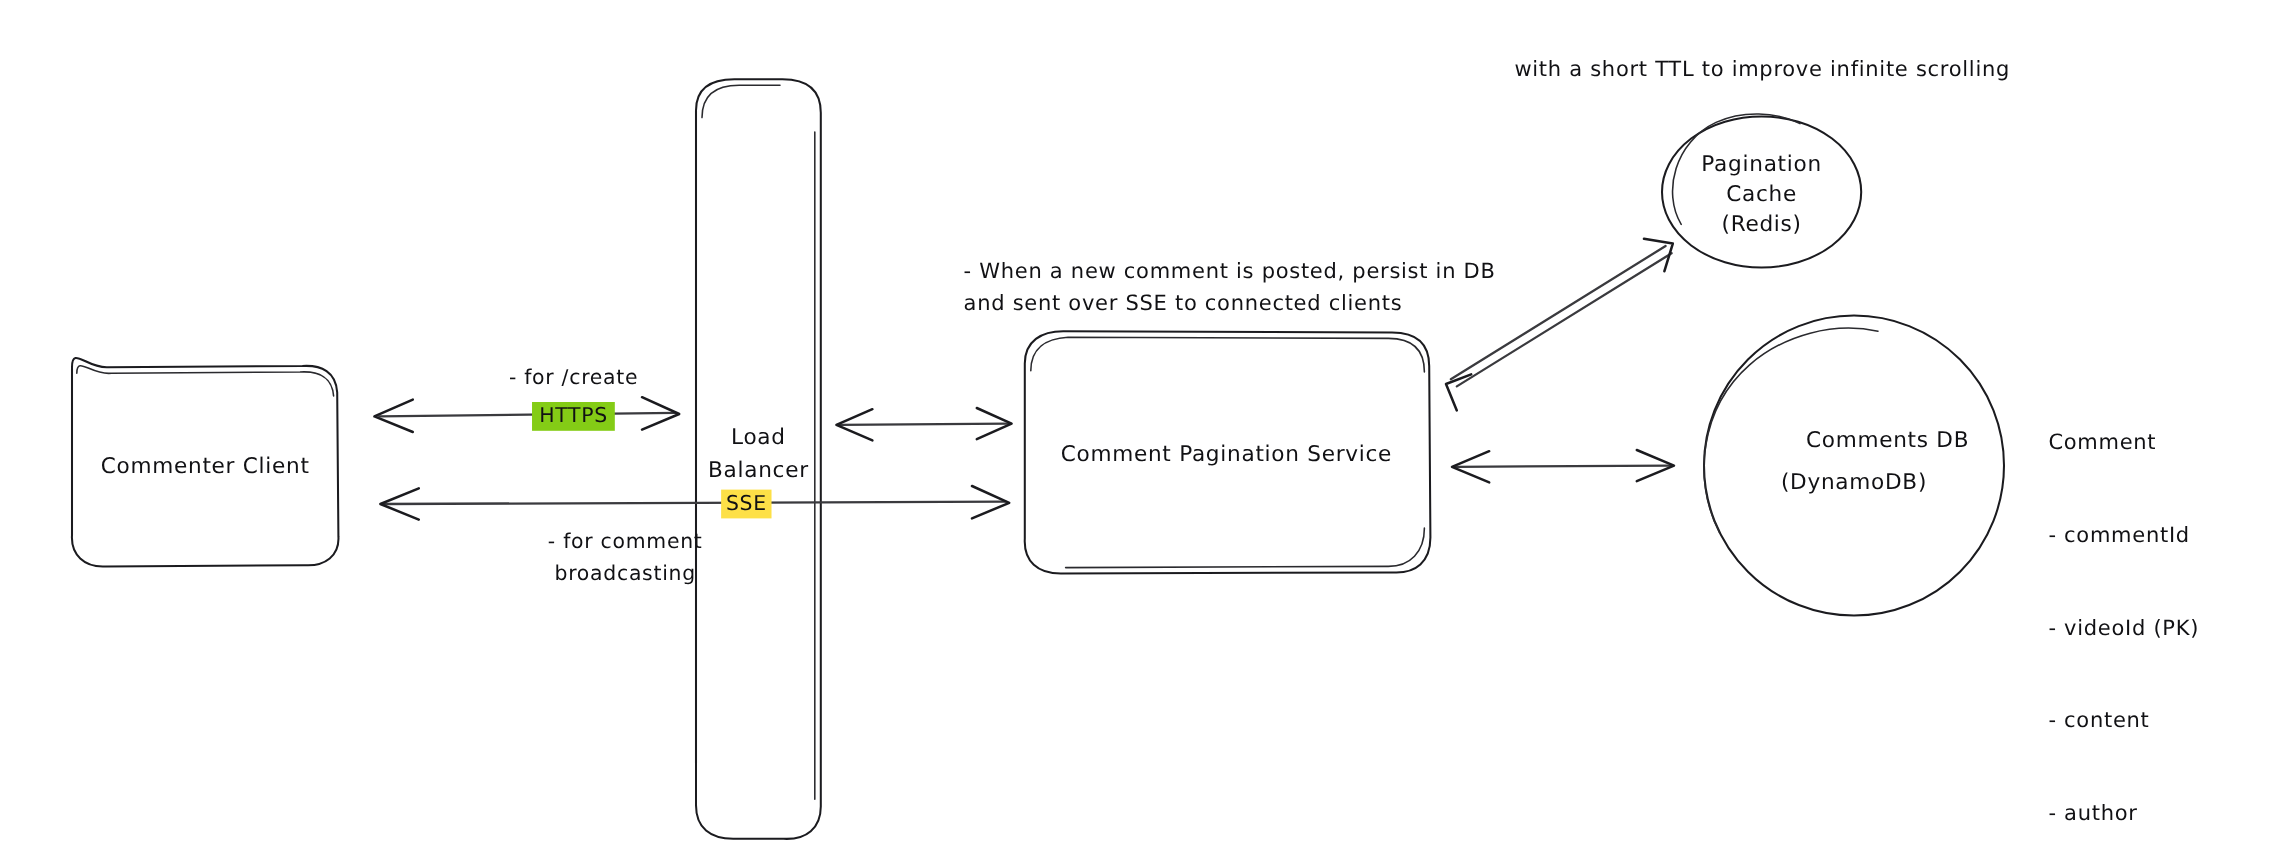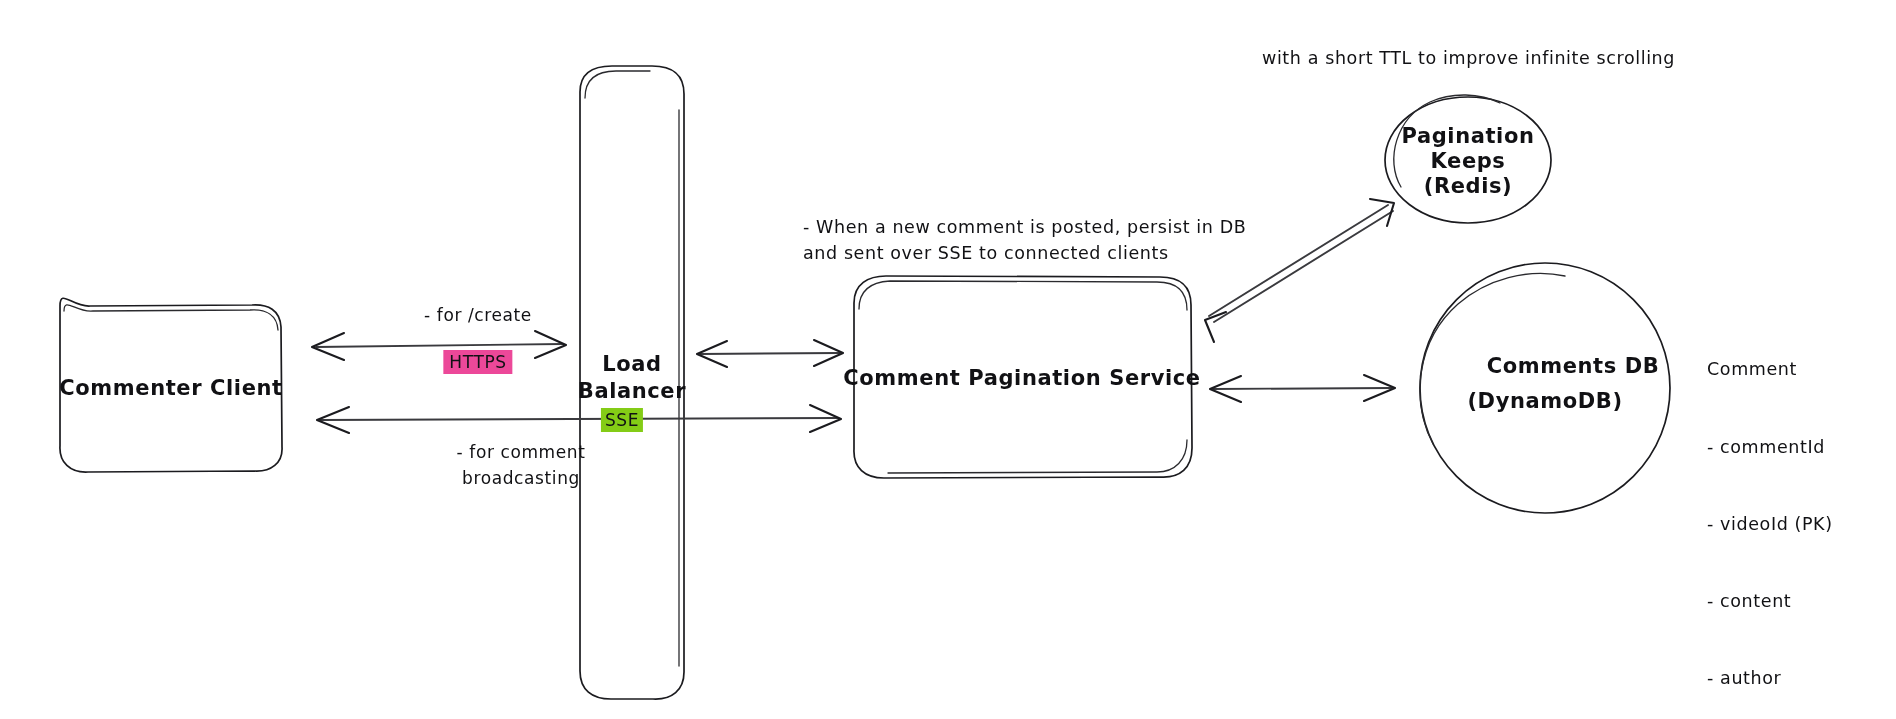--- a/index.html
+++ b/index.html
@@ -55,23 +55,22 @@
   }
   .label {
     position: absolute;
     color: #111114;
     font-family: "DejaVu Sans", sans-serif;
     white-space: pre;
     letter-spacing: 0.6px;
     line-height: 1.42;
   }
   .node-label {
-    font-size: 21px;
+    font-size: 18px;
     transform: translate(-50%, -50%);
-    font-weight: bold;
   }
   .note {
     font-size: 17.5px;
     text-align: left;
   }
   .edge-label {
     font-size: 17px;
     text-align: center;
     transform: translateX(-50%);
     margin-left: 48px;
@@ -180,31 +179,31 @@
   </svg>
 
   <div class="label node-label" style="left:171px; top:389px;">Commenter Client</div>
 
   <div class="label node-label" style="left:632px; top:365px;">Load</div>
   <div class="label node-label" style="left:632px; top:392px;">Balancer</div>
 
   <div class="label node-label" style="left:1022px; top:379px;">Comment Pagination Service</div>
 
   <div class="label node-label" style="left:1468px; top:137px;">Pagination</div>
-  <div class="label node-label" style="left:1468px; top:162px;">Keeps</div>
+  <div class="label node-label" style="left:1468px; top:162px;">Cache</div>
   <div class="label node-label" style="left:1468px; top:187px;">(Redis)</div>
 
   <div class="label node-label" style="left:1545px; top:367px;margin-left:28px;">Comments DB</div>
   <div class="label node-label" style="left:1545px; top:402px;">(DynamoDB)</div>
 
   <div class="label edge-label" style="left:430px; top:303px;">- for /create</div>
 
-  <div class="label edge-label" style="left:430px; top:350px; background:#ec4899; padding:0 6px;">HTTPS</div>
-
-  <div class="label edge-label" style="left:574px; top:408px; background:#84cc16; padding:0 4px;">SSE</div>
+  <div class="label edge-label" style="left:430px; top:335px; background:#84cc16; padding:0 6px;">HTTPS</div>
+
+  <div class="label edge-label" style="left:574px; top:408px; background:#fde047; padding:0 4px;">SSE</div>
 
   <div class="label edge-label" style="left:473px; top:440px;text-align:center;">- for comment</div>
   <div class="label edge-label" style="left:473px; top:466px;">broadcasting</div>
 
   <div class="label note" style="left:1262px; top:46px;">with a short TTL to improve infinite scrolling</div>
 
   <div class="label note" style="left:803px; top:241px;">and sent over SSE to connected clients</div>
   <div class="label note" style="left:803px; top:215px;">- When a new comment is posted, persist in DB</div>
 
   <div class="label schema" style="left:1707px; top:306px;">

